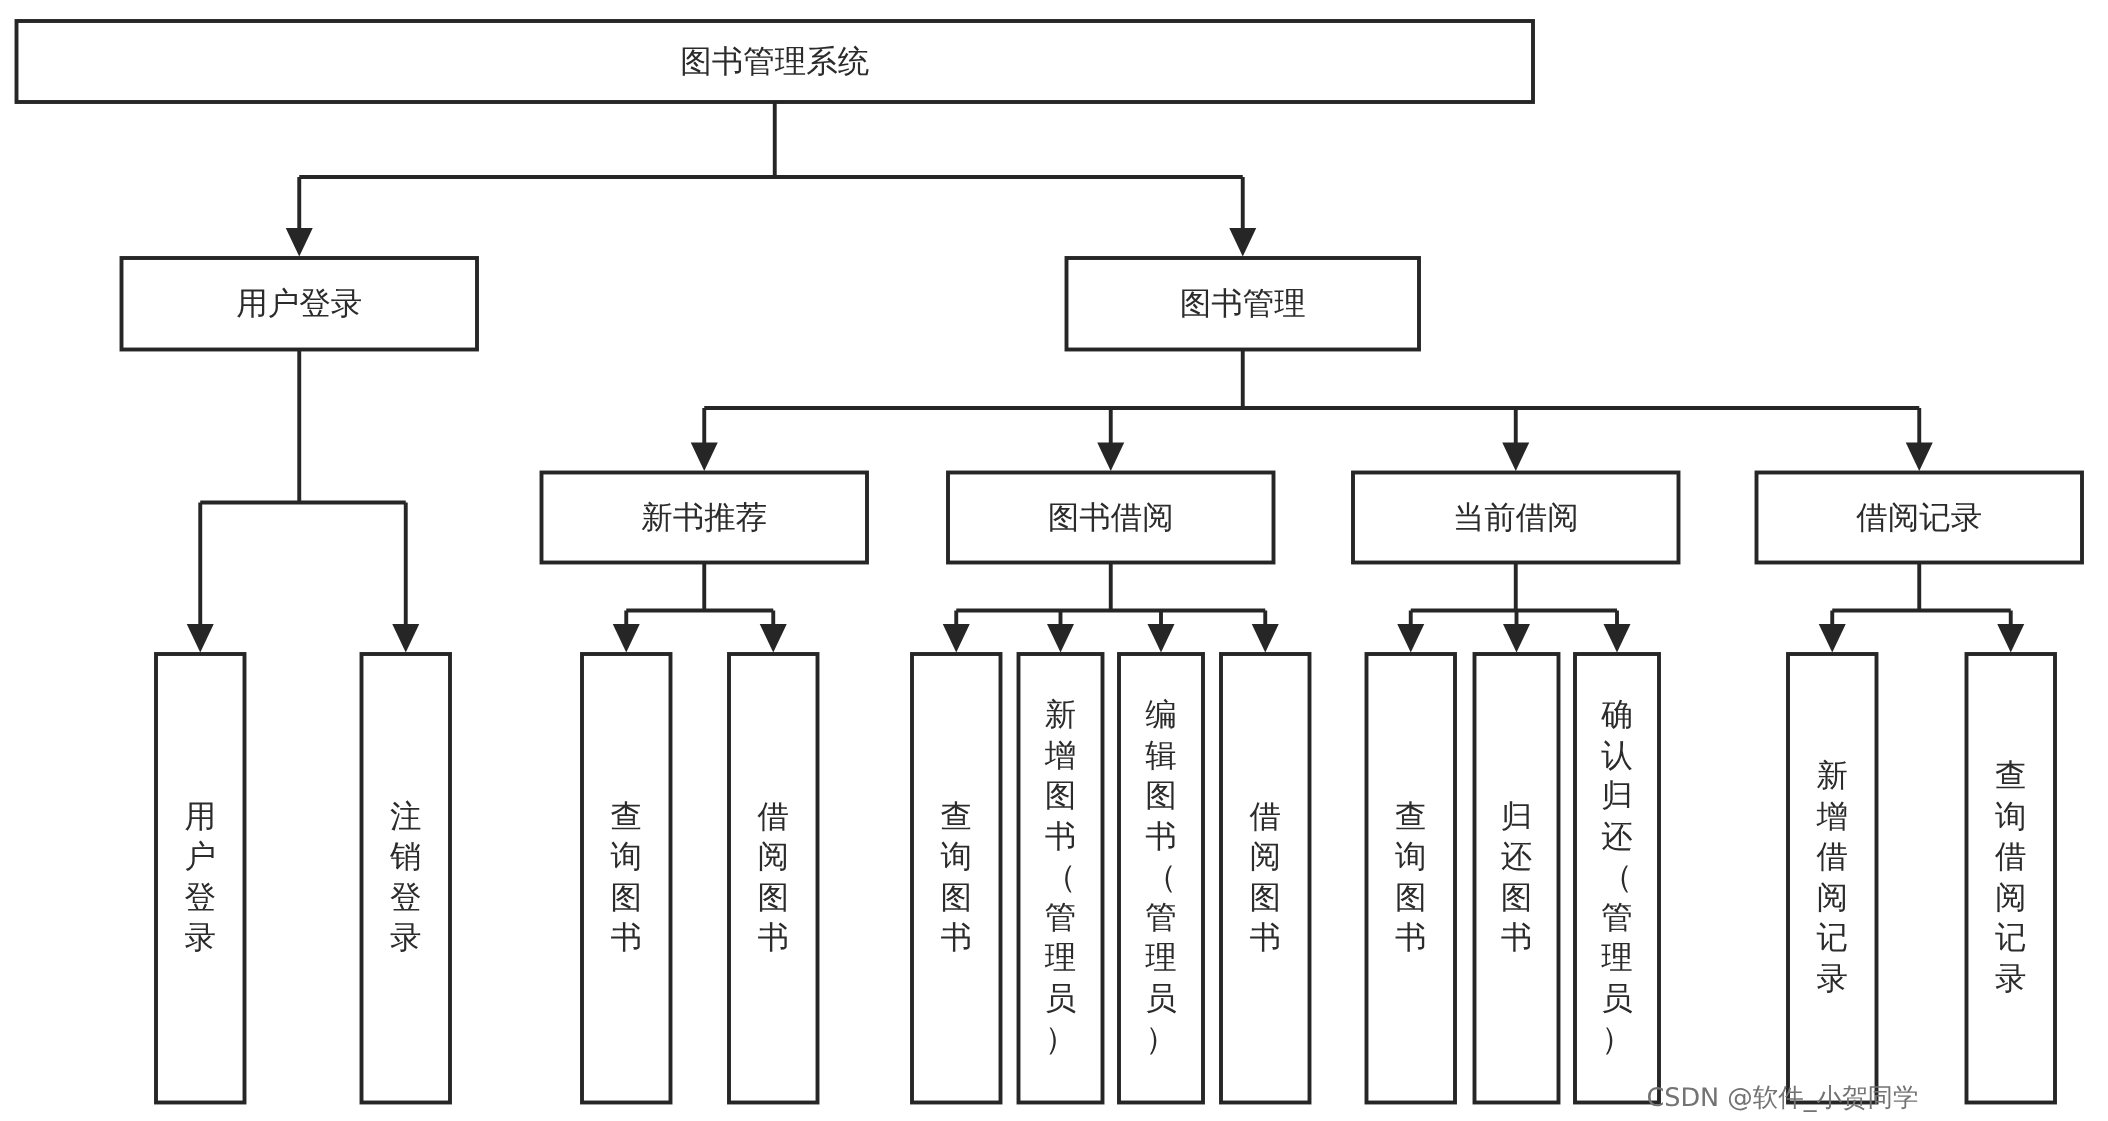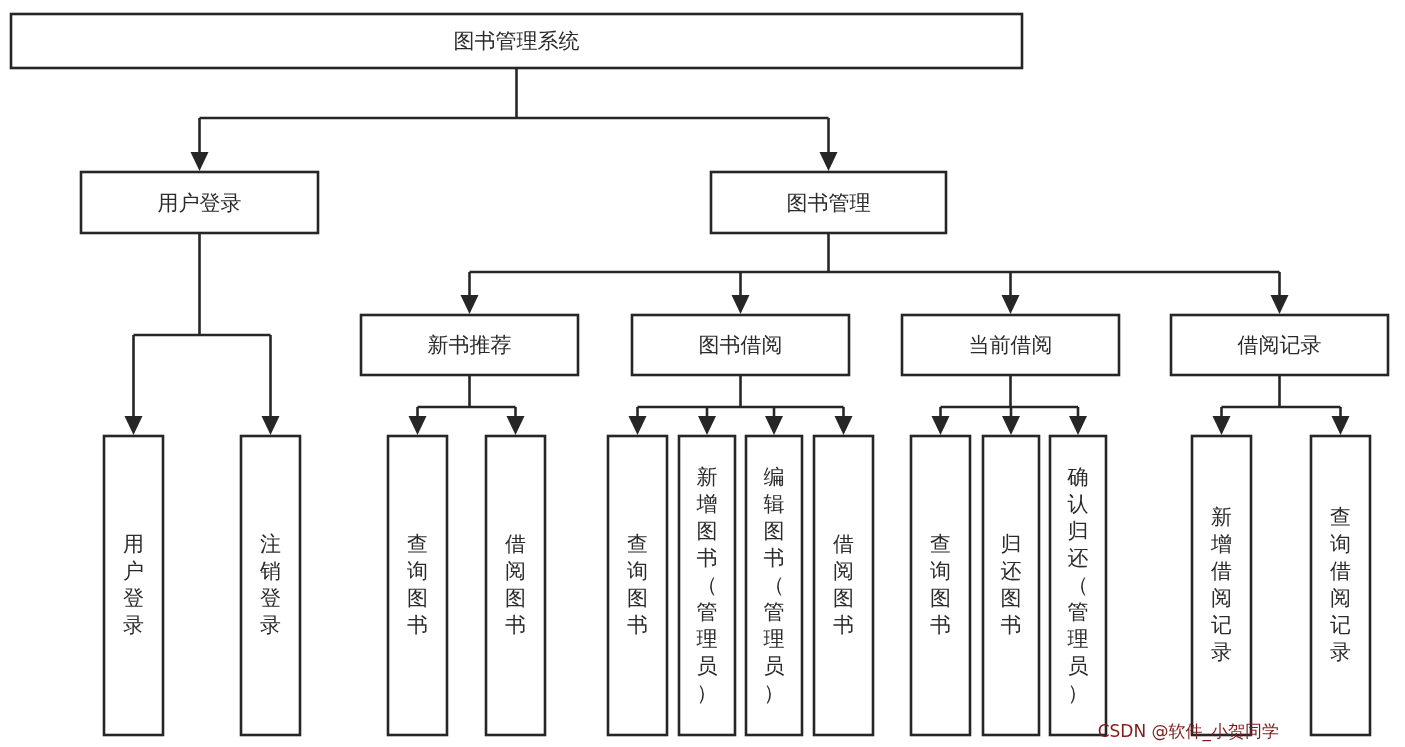--- a/index.html
+++ b/index.html
@@ -14,21 +14,21 @@
   .node-label{
     fill:#2b2b2b;
     font-family:"DejaVu Sans","Liberation Sans",sans-serif;
     font-size:21px;
     text-anchor:middle;
     dominant-baseline:middle;
   }
   .arrow-head{fill:#262626;stroke:none;}
   #watermark{
     position:absolute;right:8px;bottom:4px;
-    font-size:17px;color:#7f1d1d;
+    font-size:17px;color:#737373;
     white-space:nowrap;
     font-family:"DejaVu Sans","Liberation Sans",sans-serif;
   }
 </style>
 </head>
 <body>
 
 <div id="diagram-root">
   <svg id="tree" viewBox="0 0 1405 747" xmlns="http://www.w3.org/2000/svg">
     <g id="edge-layer">

